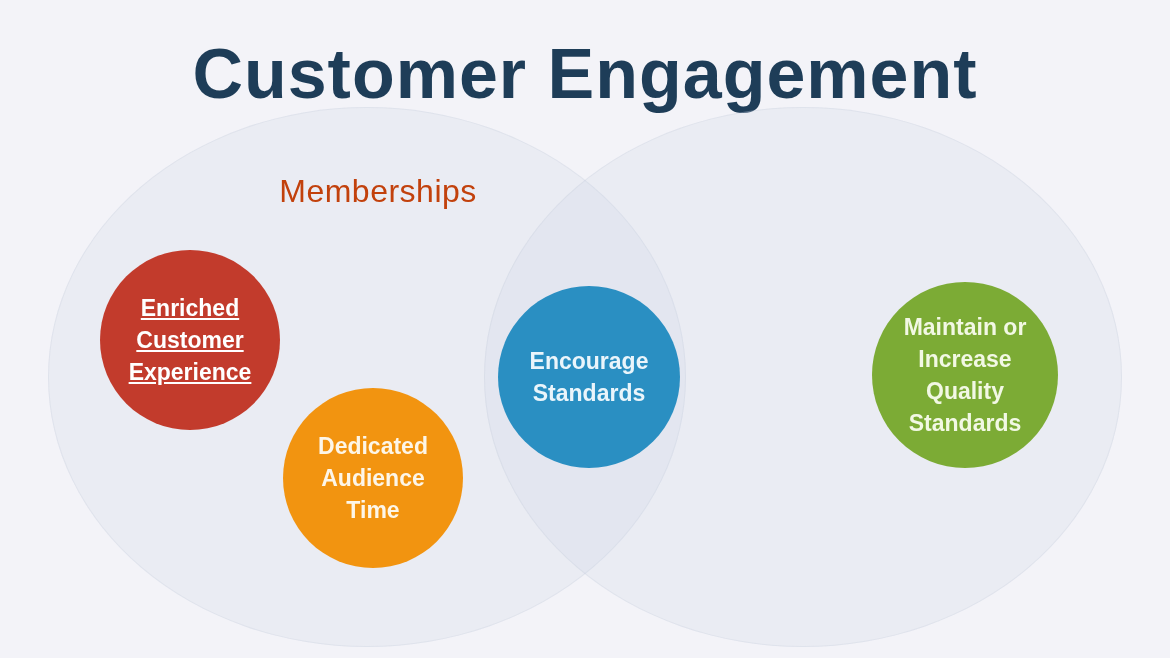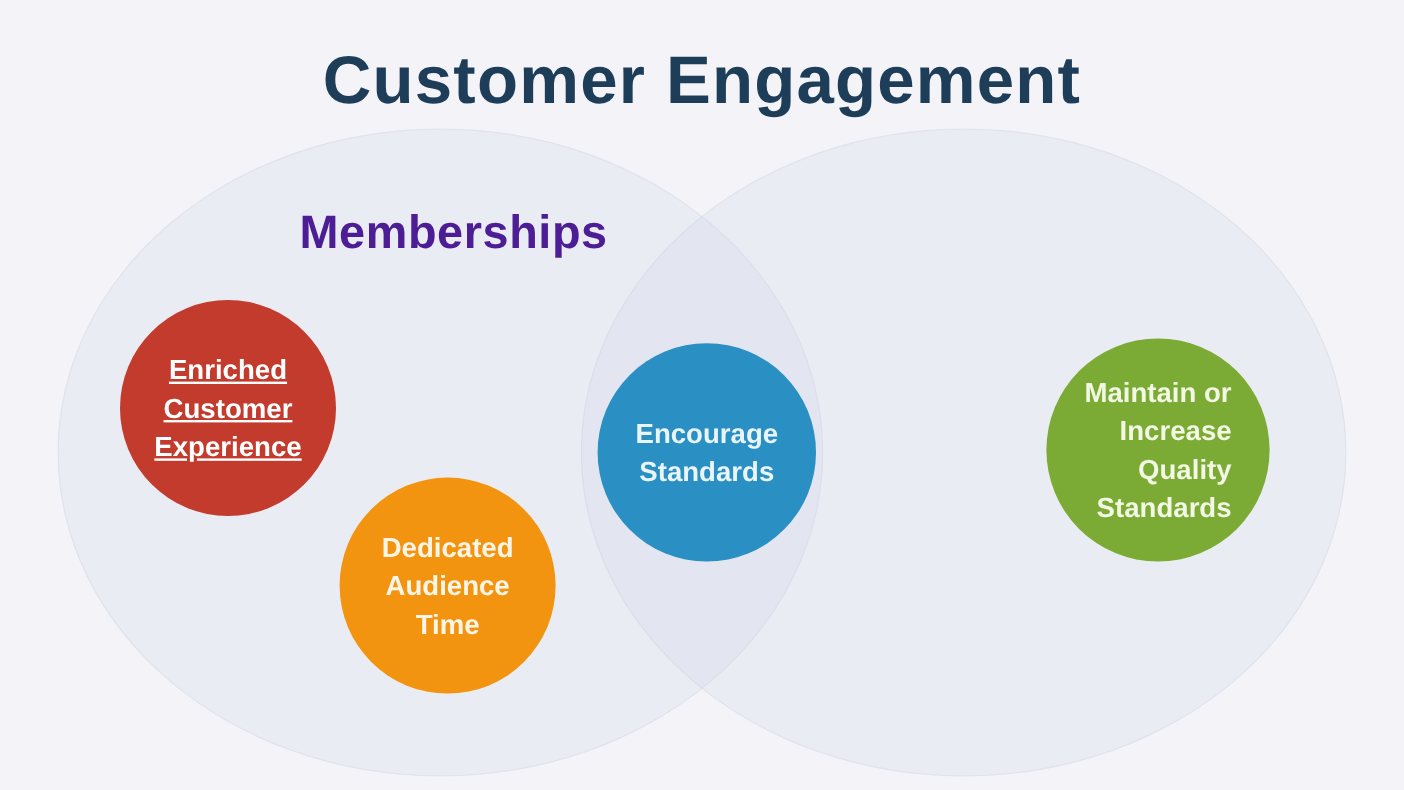--- a/index.html
+++ b/index.html
@@ -13,64 +13,64 @@
     height: 658px;
     background: #f3f3f8;
     overflow: hidden;
   }
   .page-title {
     position: absolute;
     top: 34px;
     left: 0;
     width: 100%;
     text-align: center;
-    font-size: 56px;
+    font-size: 70px;
     font-weight: 700;
     letter-spacing: 1px;
     color: #1e3d58;
   }
   .venn-ellipse {
     position: absolute;
     width: 638px;
     height: 540px;
     border-radius: 50%;
     background: rgba(205, 214, 229, 0.24);
     box-shadow: inset 0 0 0 1px rgba(175, 186, 205, 0.18);
   }
   .venn-ellipse.left  { left: 48px;  top: 107px; }
   .venn-ellipse.right { left: 484px; top: 107px; }
   .set-label {
     position: absolute;
     width: 420px;
     text-align: center;
-    font-size: 39px;
-    font-weight: 700;
+    font-size: 32px;
+    font-weight: 400;
     letter-spacing: 0.5px;
-    color: #4c1d95;
+    color: #c2410c;
     z-index: 3;
   }
   .set-label.left  { left: 168px; top: 173px; }
   .set-label.right { left: 590px; top: 173px; }
   .node-circle {
     position: absolute;
     border-radius: 50%;
     display: flex;
     align-items: center;
     justify-content: center;
     text-align: center;
     white-space: pre-line;
     font-weight: 700;
     font-size: 23px;
     line-height: 1.4;
     z-index: 2;
   }
   .node-red    { left: 100px; top: 250px; width: 180px; height: 180px; }
-  .node-orange { left: 283px; top: 398px; width: 180px; height: 180px; }
+  .node-orange { left: 283px; top: 388px; width: 180px; height: 180px; }
   .node-blue   { left: 498px; top: 286px; width: 182px; height: 182px; z-index: 4; }
-  .node-green  { left: 872px; top: 282px; width: 186px; height: 186px; text-align: right; }
+  .node-green  { left: 872px; top: 282px; width: 186px; height: 186px; }
 </style>
 </head>
 <body>
 
 <div class="canvas">
 
   <div class="page-title">Customer Engagement</div>
 
   <div class="venn-ellipse left"></div>
 

